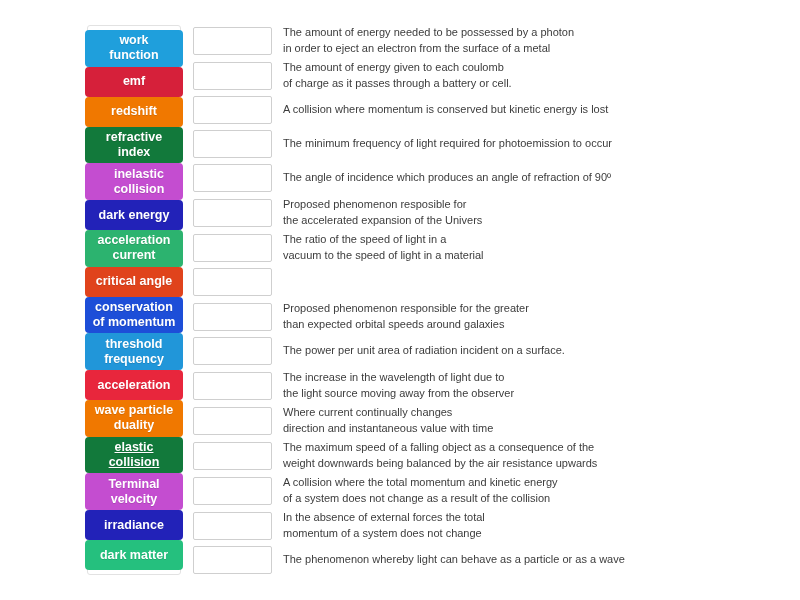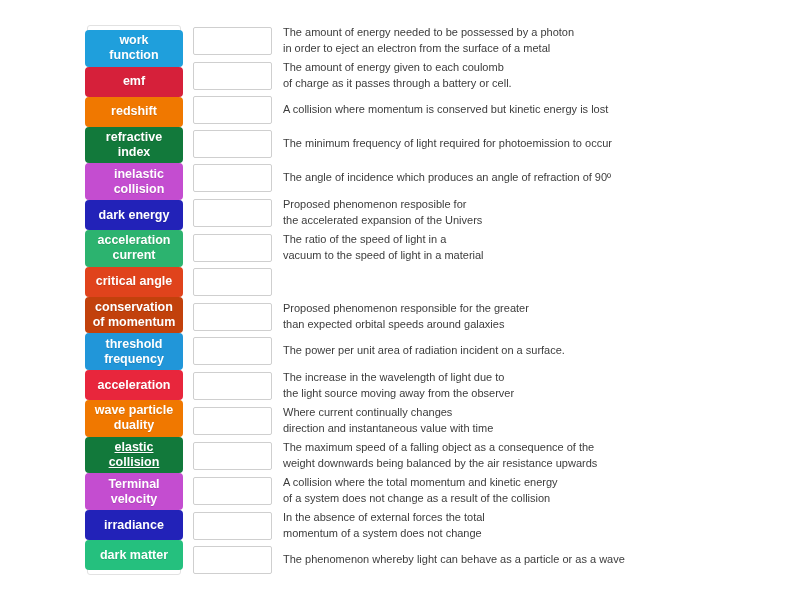--- a/index.html
+++ b/index.html
@@ -98,21 +98,21 @@
       <div class="tile" style="background: rgb(214, 32, 58); white-space: pre-line;">emf</div>
       <div class="tile" style="background: rgb(240, 120, 0); white-space: pre-line;">redshift</div>
       <div class="tile two-line" style="background: rgb(18, 121, 59); white-space: pre-line;">refractive
 index</div>
       <div class="tile two-line" style="background: rgb(196, 77, 208); white-space: pre-line; padding-left: 12px;">inelastic
 collision</div>
       <div class="tile" style="background: rgb(34, 34, 184); white-space: pre-line;">dark energy</div>
       <div class="tile two-line" style="background: rgb(44, 179, 111); white-space: pre-line;">acceleration
 current</div>
       <div class="tile" style="background: rgb(224, 67, 28); white-space: pre-line;">critical angle</div>
-      <div class="tile two-line" style="background: #c2410c; white-space: pre-line;">conservation
+      <div class="tile two-line" style="background: #1d4ed8; white-space: pre-line;">conservation
 of momentum</div>
       <div class="tile two-line" style="background: rgb(33, 150, 217); white-space: pre-line;">threshold
 frequency</div>
       <div class="tile" style="background: rgb(232, 38, 60); white-space: pre-line;">acceleration</div>
       <div class="tile two-line" style="background: rgb(240, 120, 0); white-space: pre-line;">wave particle
 duality</div>
       <div class="tile two-line" style="background: rgb(18, 121, 59); white-space: pre-line; text-decoration: underline;">elastic
 collision</div>
       <div class="tile two-line" style="background: rgb(196, 77, 208); white-space: pre-line;">Terminal
 velocity</div>

